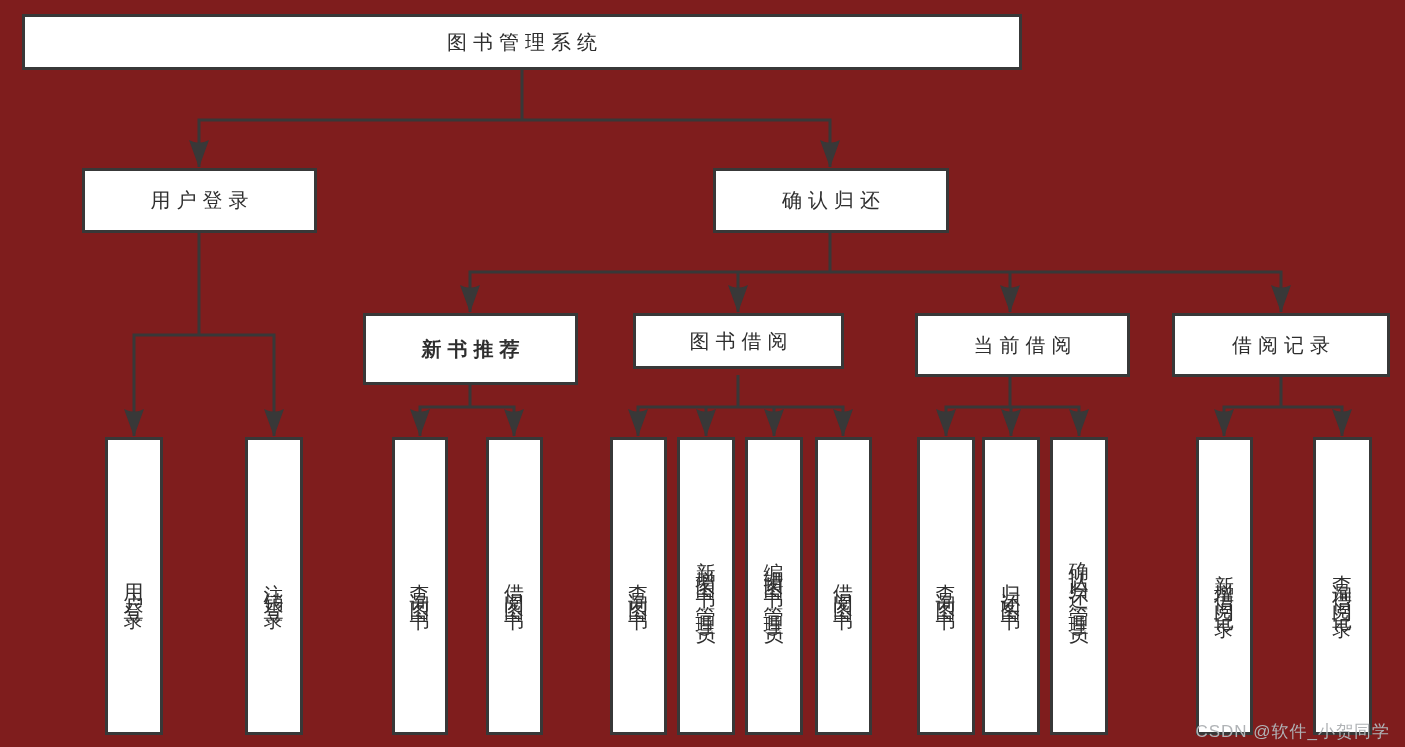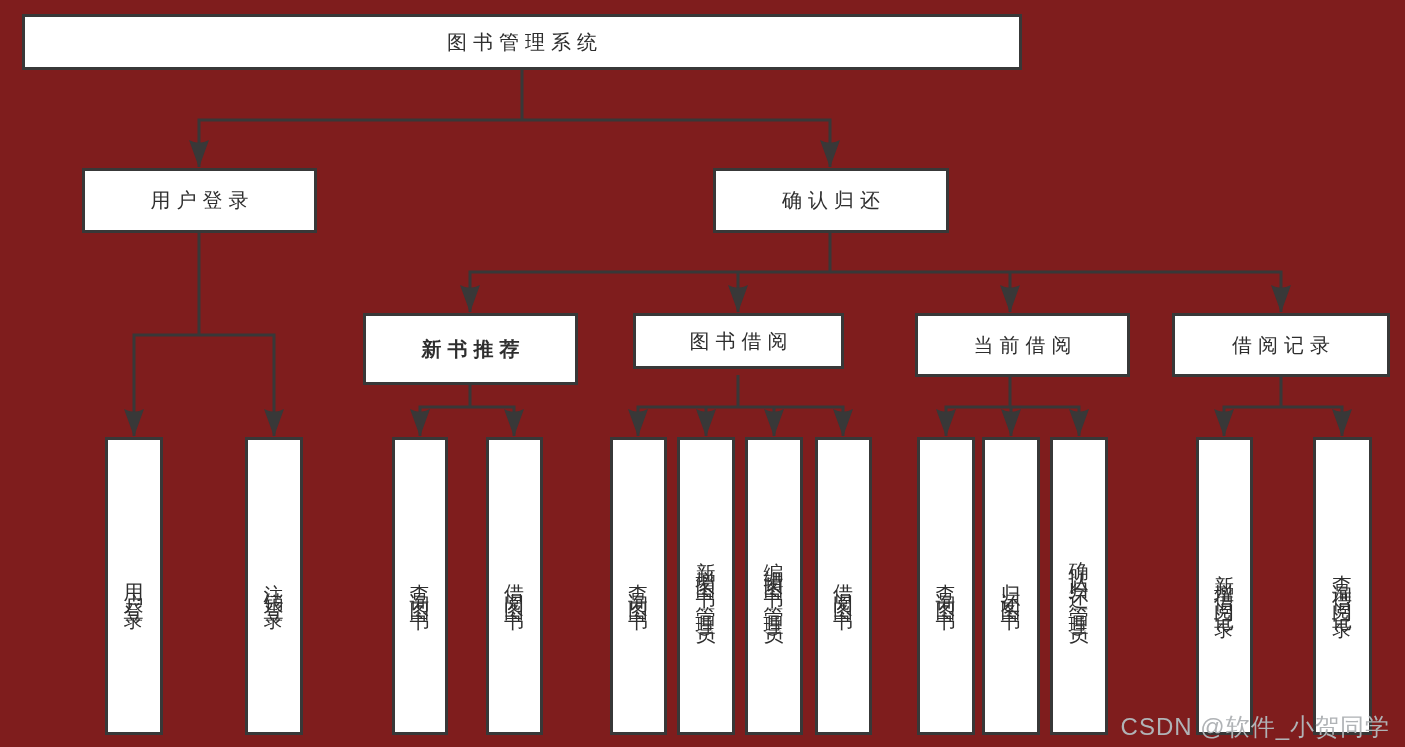--- a/index.html
+++ b/index.html
@@ -59,21 +59,21 @@
   .l8  { left: 815px;  width: 57px; }
   .l9  { left: 917px;  width: 58px; }
   .l10 { left: 982px;  width: 58px; }
   .l11 { left: 1050px; width: 58px; }
   .l12 { left: 1196px; width: 57px; }
   .l13 { left: 1313px; width: 59px; }
   .watermark {
     position: absolute;
     right: 15px;
     bottom: 4px;
-    font-size: 24px;
+    font-size: 17px;
     color: #b0b3b6;
     letter-spacing: 1px;
     z-index: 2;
     white-space: nowrap;
   }
 </style>
 </head>
 <body>
 
 <div class="canvas">

